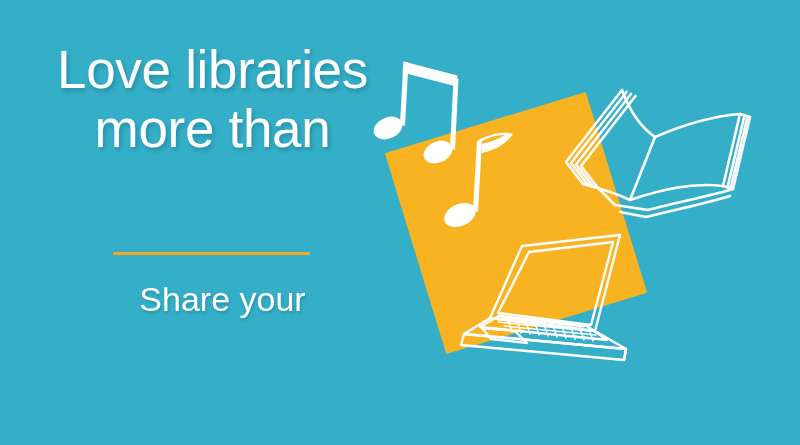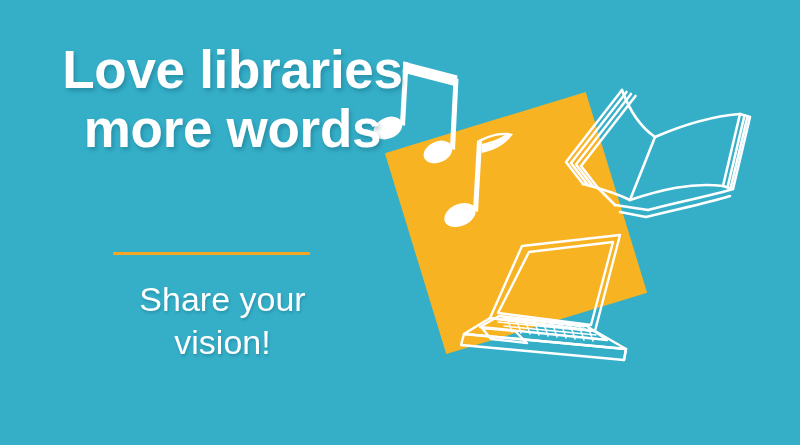--- a/index.html
+++ b/index.html
@@ -33,25 +33,24 @@
 
   .headline {
     position: absolute;
     left: 0;
     top: 40px;
     width: 425px;
     text-align: center;
     color: #ffffff;
     font-size: 53px;
     line-height: 59px;
-    font-weight: 700;
+    font-weight: 400;
     letter-spacing: -0.3px;
     text-shadow: 2px 3px 4px rgba(0, 70, 90, 0.30);
     white-space: nowrap;
-    margin-left: 20px;
   }
   .headline .hl-line { display: block; }
 
   .divider {
     position: absolute;
     left: 113px;
     top: 252px;
     width: 197px;
     height: 3px;
     background: #f5a623;
@@ -174,24 +173,23 @@
           <path d="M 258 326 L 263 341"></path>
         </g>
       </g>
     </svg>
   </div>
 
   <div class="text-col">
 
     <div class="headline">
       <span class="hl-line">Love libraries</span>
-      <span class="hl-line">more words</span>
+      <span class="hl-line">more than</span>
     </div>
 
     <div class="divider"></div>
 
     <div class="subhead">
       <span class="sh-line">Share your</span>
-      <span class="sh-line">vision!</span>
     </div>
 
   </div>
 </div>
 
 </body></html>

